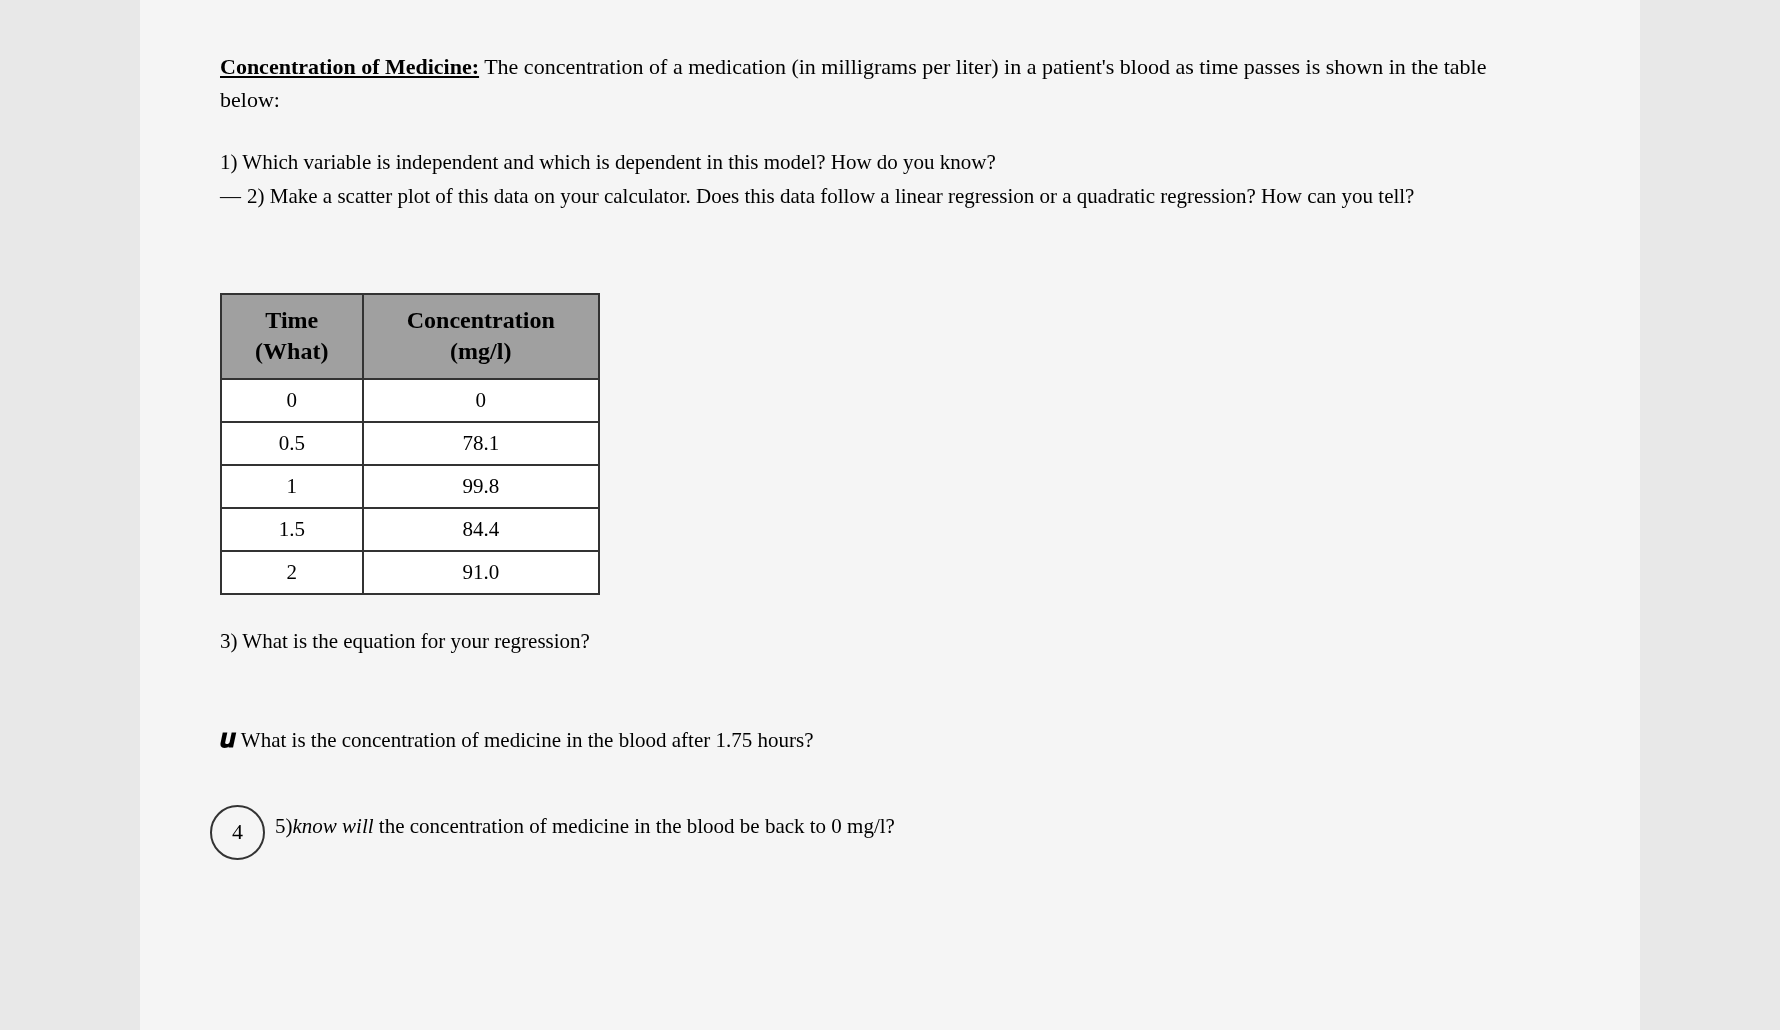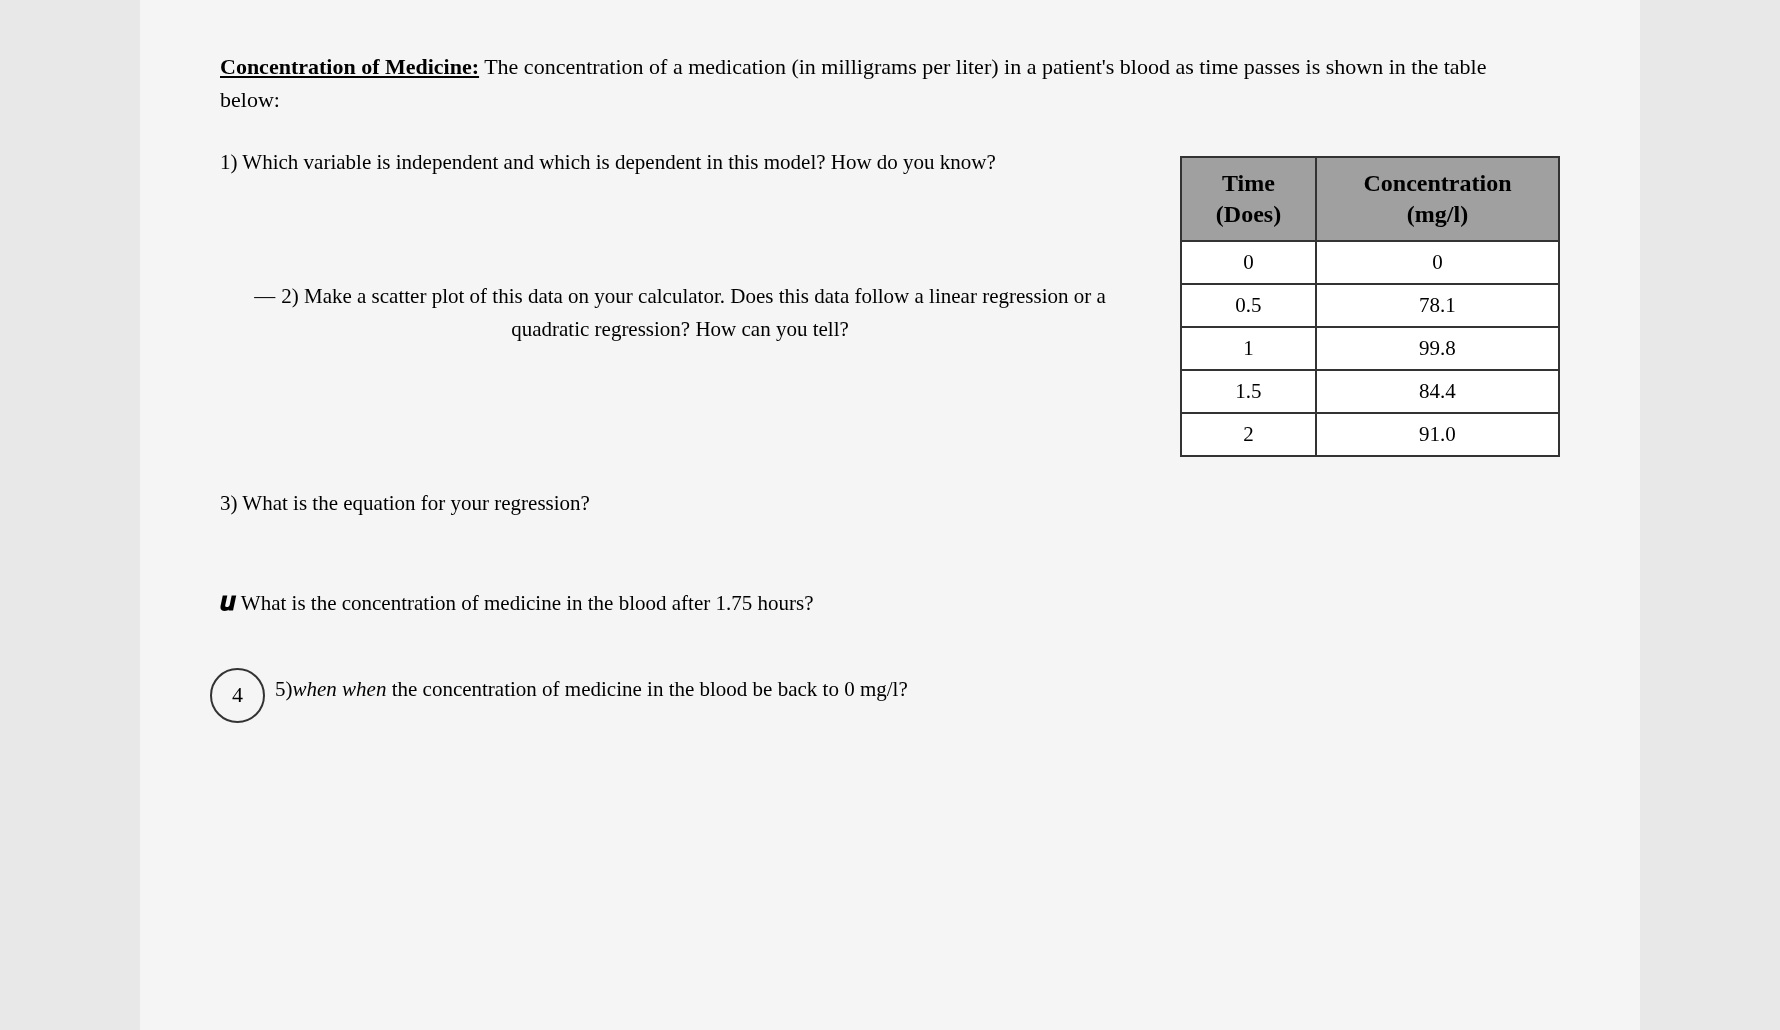--- a/index.html
+++ b/index.html
@@ -33,20 +33,21 @@
       max-width: 1300px;
     }
 
     .title-block .title-heading {
       font-weight: bold;
       text-decoration: underline;
     }
 
     .content-area {
       display: flex;
+      flex-direction: column;
       gap: 40px;
       margin-bottom: 30px;
     }
 
     .questions-column {
       flex: 1;
       display: flex;
       flex-direction: column;
       gap: 0;
     }
@@ -57,22 +58,20 @@
       margin-top: 10px;
     }
 
     .question-block {
       margin-bottom: 30px;
       font-size: 21px;
       line-height: 1.6;
     }
 
     .question-block.q2 {
-      margin-top: 100px;
-      text-align: center;
     }
 
     .data-table {
       border-collapse: collapse;
       width: 100%;
       font-size: 21px;
     }
 
     .data-table th {
       background-color: #a0a0a0;
@@ -165,21 +164,21 @@
       </div>
 
     </div>
 
     <div class="table-column">
       <table class="data-table">
         <thead>
           <tr>
             <th>
               <span>Time</span><br>
-              <span>(Does)</span>
+              <span>(What)</span>
             </th>
             <th>
               <span>Concentration</span><br>
               <span>(mg/l)</span>
             </th>
           </tr>
         </thead>
         <tbody id="table-body">
         <tr>
               <td>0</td>
@@ -214,20 +213,20 @@
     </div>
 
     <div class="question-standalone q4">
       <span style="font-size:26px; font-weight:bold;">𝒖</span><span> What is the concentration of medicine in the blood after 1.75 hours?</span>
     </div>
 
     <div class="bottom-area">
       <div style="display:flex; align-items:baseline; gap:6px;">
         <div class="circle-number">4</div>
         <div class="q5-text">
-          <span>5)</span><span style="font-style:italic;">when when</span><span> the concentration of medicine in the blood be back to 0 mg/l?</span>
+          <span>5)</span><span style="font-style:italic;">know will</span><span> the concentration of medicine in the blood be back to 0 mg/l?</span>
         </div>
       </div>
     </div>
 
   </div>
 
 </div>
 
 </body></html>

